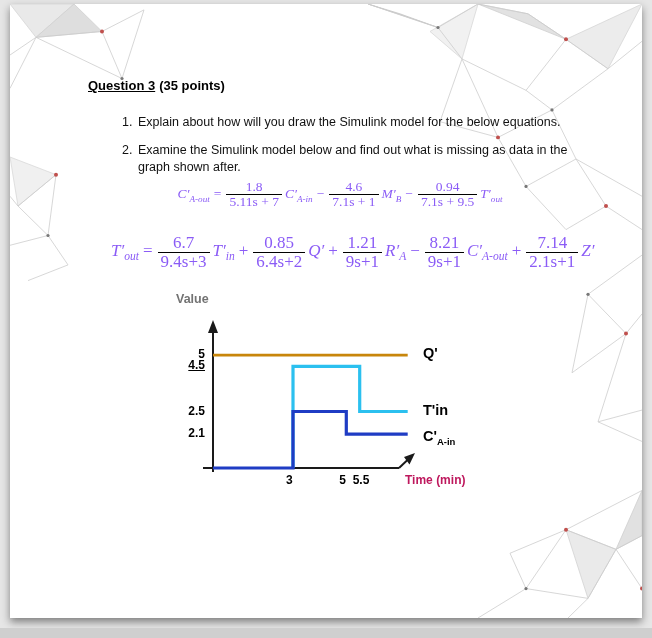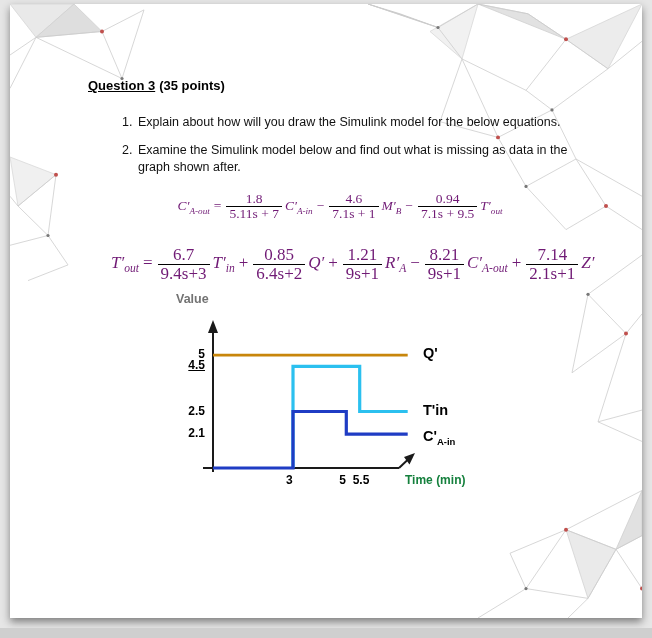--- a/index.html
+++ b/index.html
@@ -13,36 +13,36 @@
   .q-header{position:absolute;left:78px;top:74px;font-size:13px;font-weight:700;color:#000;}
   .q-title{text-decoration:underline;}
   .q-points{margin-left:4px;}
 
   .q-list{position:absolute;left:112px;top:110px;width:462px;}
   .q-item{display:flex;font-size:12.5px;color:#111;line-height:1.3;margin-bottom:12px;}
   .q-num{width:16px;flex:0 0 16px;}
   .q-text{flex:1;}
 
   .equation{position:absolute;left:100px;width:460px;text-align:center;
-            font-family:"Liberation Serif",serif;color:#701a75;white-space:nowrap;}
+            font-family:"Liberation Serif",serif;color:#8b5cf6;white-space:nowrap;}
   .eq1{top:176px;font-size:13.5px;}
   .eq2{top:230px;font-size:17px;}
-  .frac{display:inline-block;text-align:center;vertical-align:middle;line-height:1.05;margin:12px 2px;}
+  .frac{display:inline-block;text-align:center;vertical-align:middle;line-height:1.05;margin:0 2px;}
   .frac .num{display:block;border-bottom:1px solid #000;padding:0 3px;}
   .frac .den{display:block;padding:0 3px;}
   .mvar{font-style:italic;margin:0 1px;}
   .equation sub{font-size:0.68em;font-style:italic;}
   .op{margin:0 3px;}
 
   .value-label{position:absolute;left:166px;top:288px;font-size:12.5px;font-weight:700;color:#737373;}
   .chart{position:absolute;left:165px;top:312px;width:430px;height:190px;}
   #chart-svg{position:absolute;left:0;top:0;}
   .y-tick{position:absolute;left:0;width:30px;text-align:right;font-size:12px;font-weight:700;color:#000;}
   .x-tick{position:absolute;top:157px;font-size:12px;font-weight:700;color:#000;}
-  .time-label{position:absolute;top:157px;left:230px;font-size:12px;font-weight:700;color:#15803d;}
+  .time-label{position:absolute;top:157px;left:230px;font-size:12px;font-weight:700;color:#be185d;}
   .series-label{position:absolute;left:248px;font-size:14.5px;font-weight:700;color:#000;white-space:nowrap;}
   .series-label sub{font-size:9.5px;}
 </style>
 </head>
 <body>
 
 <div class="viewport">
   <div class="sheet">
 
     <svg class="decor" viewBox="0 0 632 626" preserveAspectRatio="none">

